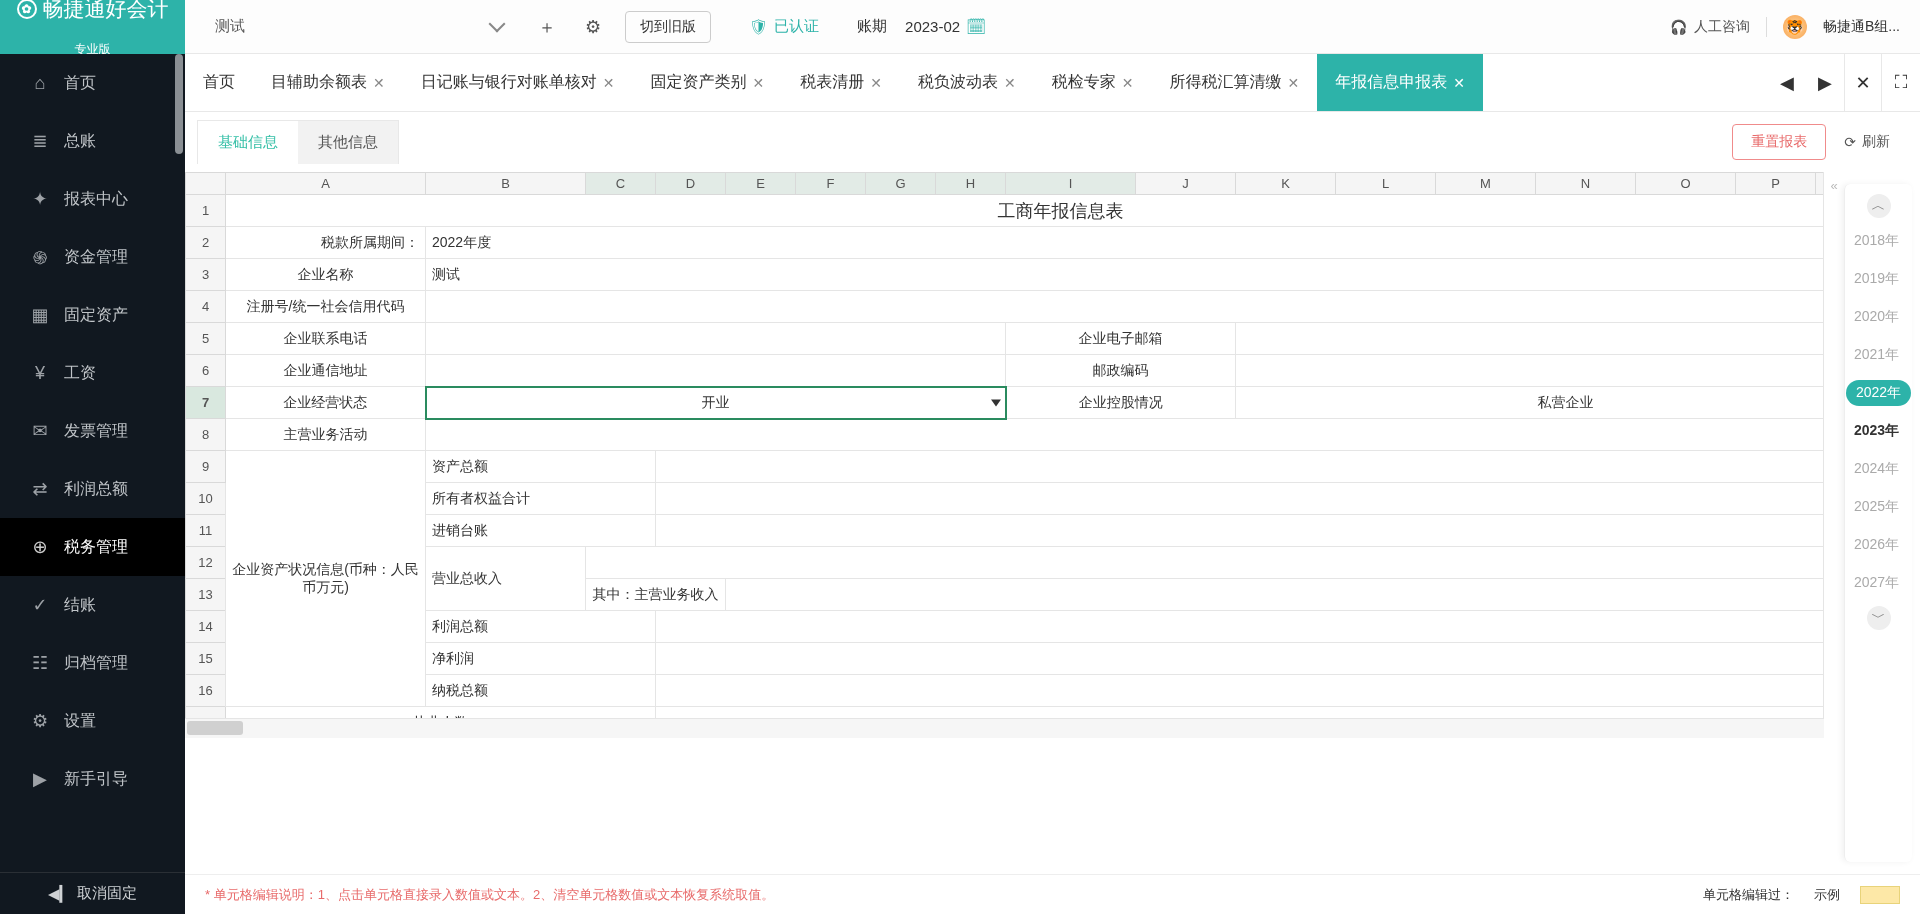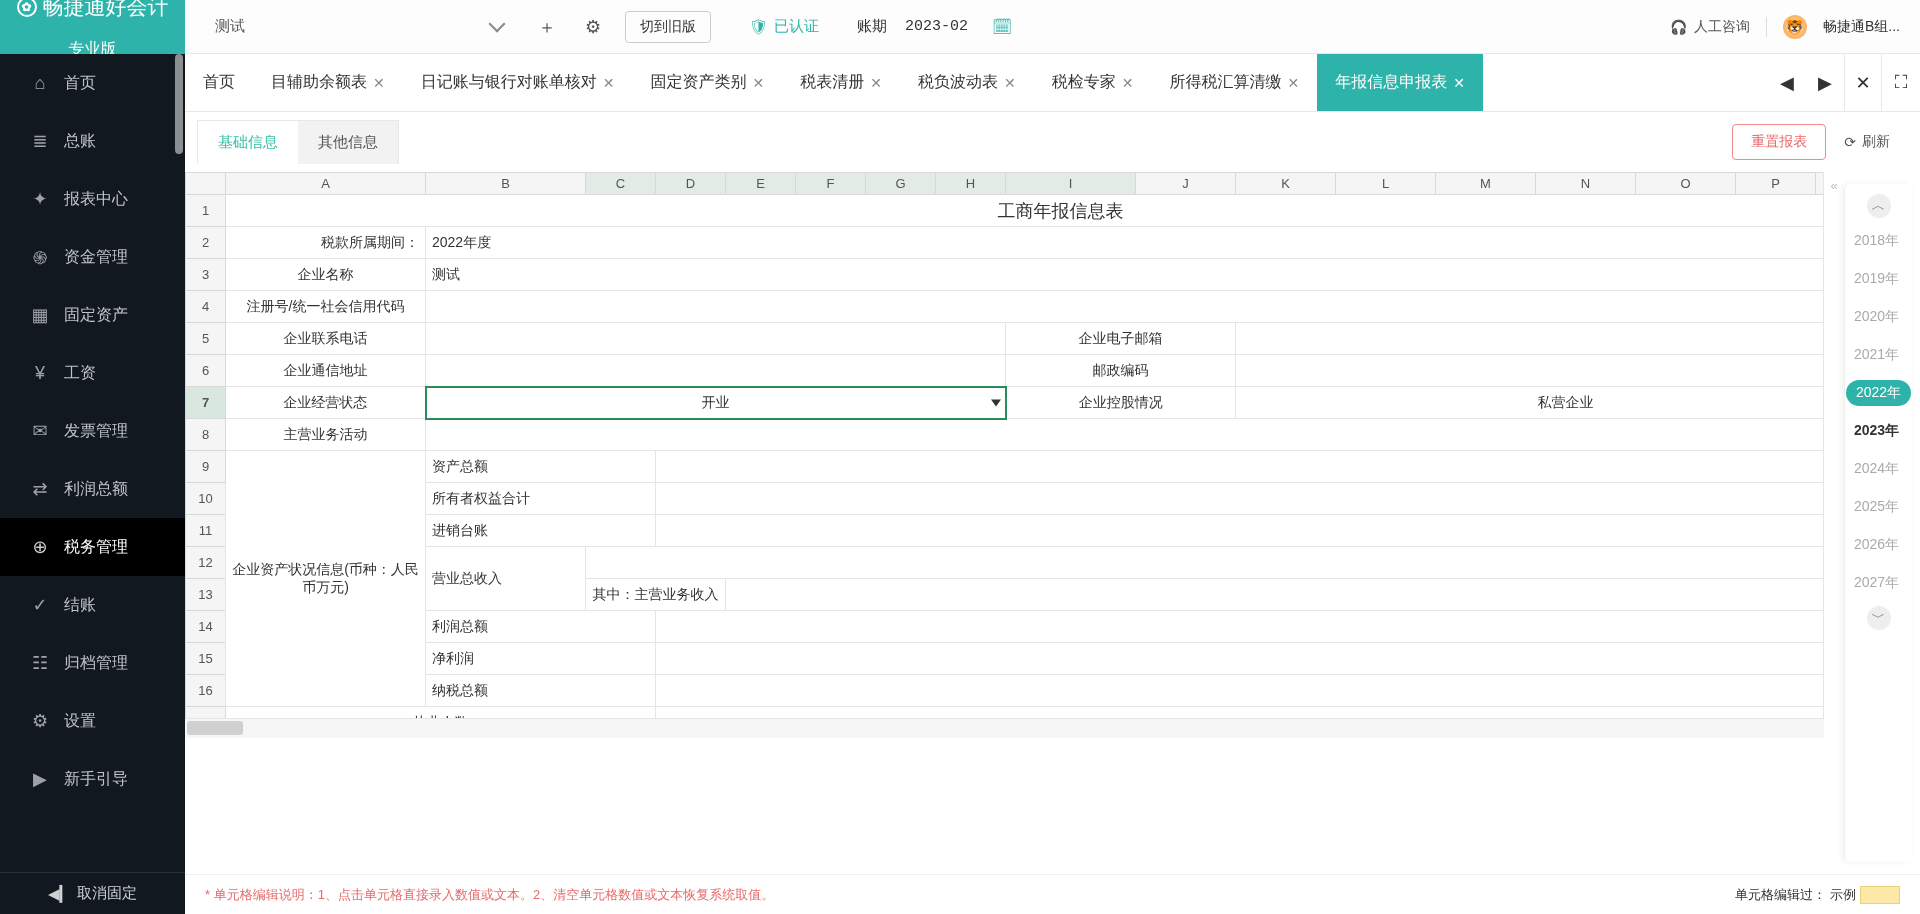--- a/index.html
+++ b/index.html
@@ -3,29 +3,29 @@
 <meta charset="utf-8">
 <style>
 * { box-sizing: border-box; margin: 0; padding: 0; }
 body { font-family: "Microsoft YaHei", Arial, sans-serif; font-size: 13px; color: #333; background: #fff; overflow: hidden; }
 .app { display: flex; flex-direction: column; height: 914px; width: 1920px; }
 .header { display: flex; align-items: center; height: 54px; border-bottom: 1px solid #e8e8e8; background: #fdfdfd; }
 .logo-block { width: 185px; height: 54px; background: #2db3a9; color: #fff; display: flex; flex-direction: column; align-items: center; justify-content: center; }
 .logo-row { display: flex; align-items: center; gap: 6px; }
 .logo-icon { width: 20px; height: 20px; border: 2px solid #fff; border-radius: 50%; position: relative; display:flex;align-items:center;justify-content:center;font-size:12px;font-weight:bold;}
 .logo-text { font-size: 21px; font-weight: 400; }
-.logo-sub { font-size: 16px; margin-top: 18px; }
+.logo-sub { font-size: 12px; margin-top: 18px; }
 .hdr-mid { flex: 1; display: flex; align-items: center; padding-left: 30px; gap: 18px; }
 .company-select { display: flex; align-items: center; color: #555; font-size: 15px; width: 300px; justify-content: space-between; padding-right: 12px;}
 .chev-down { width: 12px; height: 12px; border-left: 2px solid #888; border-bottom: 2px solid #888; transform: rotate(-45deg); margin-top:-5px;}
 .icon-btn { width: 28px; height: 28px; display: flex; align-items: center; justify-content: center; color: #555; cursor: pointer; font-size:18px;}
 .old-ver-btn { border: 1px solid #ccc; border-radius: 4px; padding: 6px 14px; font-size: 14px; cursor: pointer; }
 .verified { display: flex; align-items: center; gap: 6px; color: #2db3a9; font-size: 15px; margin-left: 20px;}
 .period-label { font-size: 15px; color: #333; margin-left: 20px;}
-.period-val { display: flex; align-items: center; gap: 24px; padding: 4px 0; font-size: 15px; font-family: Liberation Mono, monospace;}
+.period-val { display: flex; align-items: center; gap: 6px; padding: 4px 0; font-size: 15px;}
 .cal-icon { color: #2db3a9; font-size: 16px;}
 .hdr-right { display: flex; align-items: center; gap: 16px; padding-right: 20px; }
 .consult { display: flex; align-items: center; gap: 6px; color: #555; font-size: 14px;}
 .vdiv { width:1px; height:20px; background:#ddd;}
 .avatar { width: 24px; height: 24px; border-radius: 50%; background: radial-gradient(circle, #ffd89b, #f8a14f); display:flex;align-items:center;justify-content:center;font-size:14px;}
 .user-name { font-size: 14px; }
 .body { flex: 1; display: flex; min-height: 0; }
 .sidebar { width: 185px; background: #111820; color: #c0c4c8; display: flex; flex-direction: column; position: relative;}
 .side-item { display: flex; align-items: center; gap: 14px; height: 58px; padding-left: 30px; font-size: 16px; cursor: pointer; }
 .side-item.active { background: #000; color: #fff; }
@@ -59,21 +59,21 @@
 .colhdr th.sel { background:#e2ebe6;}
 .rowhdr { background:#f5f5f5; border:1px solid #d9d9d9; text-align:center; color:#555; width:40px; height:32px;}
 .rowhdr.sel { background:#d9e8df; font-weight:bold;}
 td.cell { border:1px solid #e5e5e5; height:32px; padding:0 6px; vertical-align:middle; font-size:14px;}
 td.lbl { text-align:center; }
 td.title { text-align:center; font-size:18px; font-weight:500; border:1px solid #e5e5e5;}
 td.selcell { border:2px solid #2a8b5f; position:relative; text-align:center;}
 .dd-arrow { position:absolute; right:4px; top:50%; transform:translateY(-50%); width:0;height:0;border-left:5px solid transparent;border-right:5px solid transparent;border-top:7px solid #333;}
 .footer { height:40px; border-top:1px solid #eee; display:flex; align-items:center; padding:0 20px; font-size:13px;}
 .footer .note { color:#e86a6a;}
-.footer .right { margin-left:auto; display:flex; align-items:center; gap:4px;justify-content:space-between;}
+.footer .right { margin-left:auto; display:flex; align-items:center; gap:20px;justify-content:space-between;}
 .swatch { width:40px; height:18px; background:#fde8a7; border:1px solid #e8d37a;}
 .hscroll { height:20px; background:#f6f6f6; border-top:1px solid #e5e5e5; position:relative;}
 .hscroll .thumb { position:absolute; left:2px; top:2px; height:14px; width:56px; background:#d0d0d0; border-radius:3px;}
 .corner { width:40px; background:#f5f5f5; border:1px solid #d9d9d9;}
 .grid-scroll { overflow-y:auto; overflow-x:hidden; height:546px; border-right:1px solid #e5e5e5;}
 .collapse-handle { width:20px; display:flex; align-items:flex-start; justify-content:center; padding-top:6px; color:#bbb; cursor:pointer;}
 </style>
 </head>
 <body>
 

